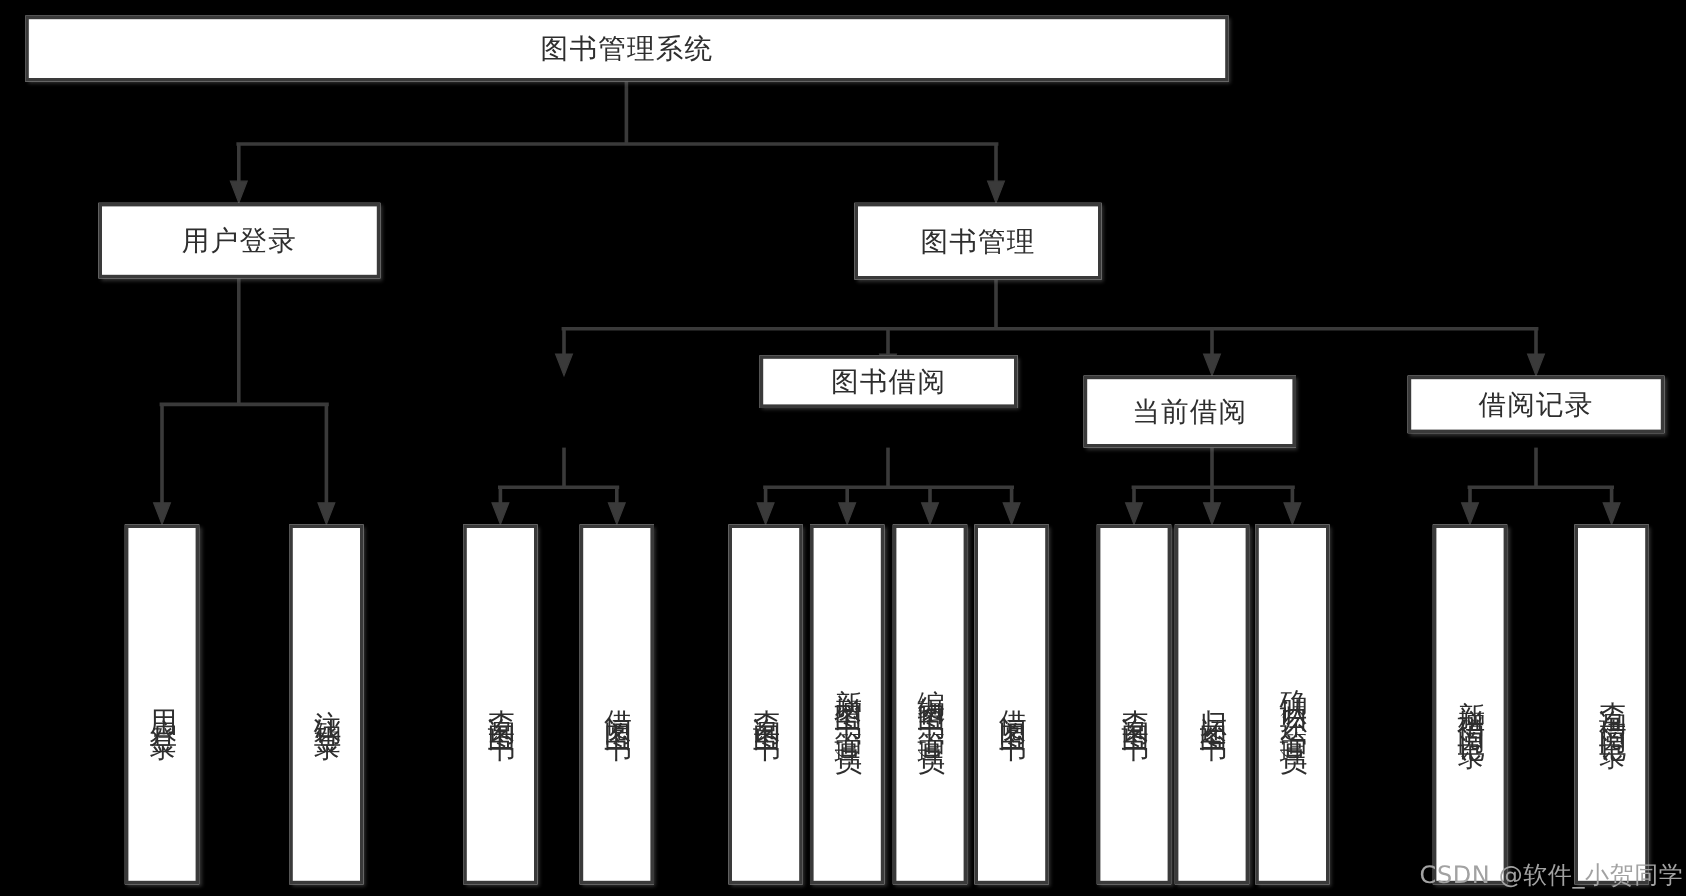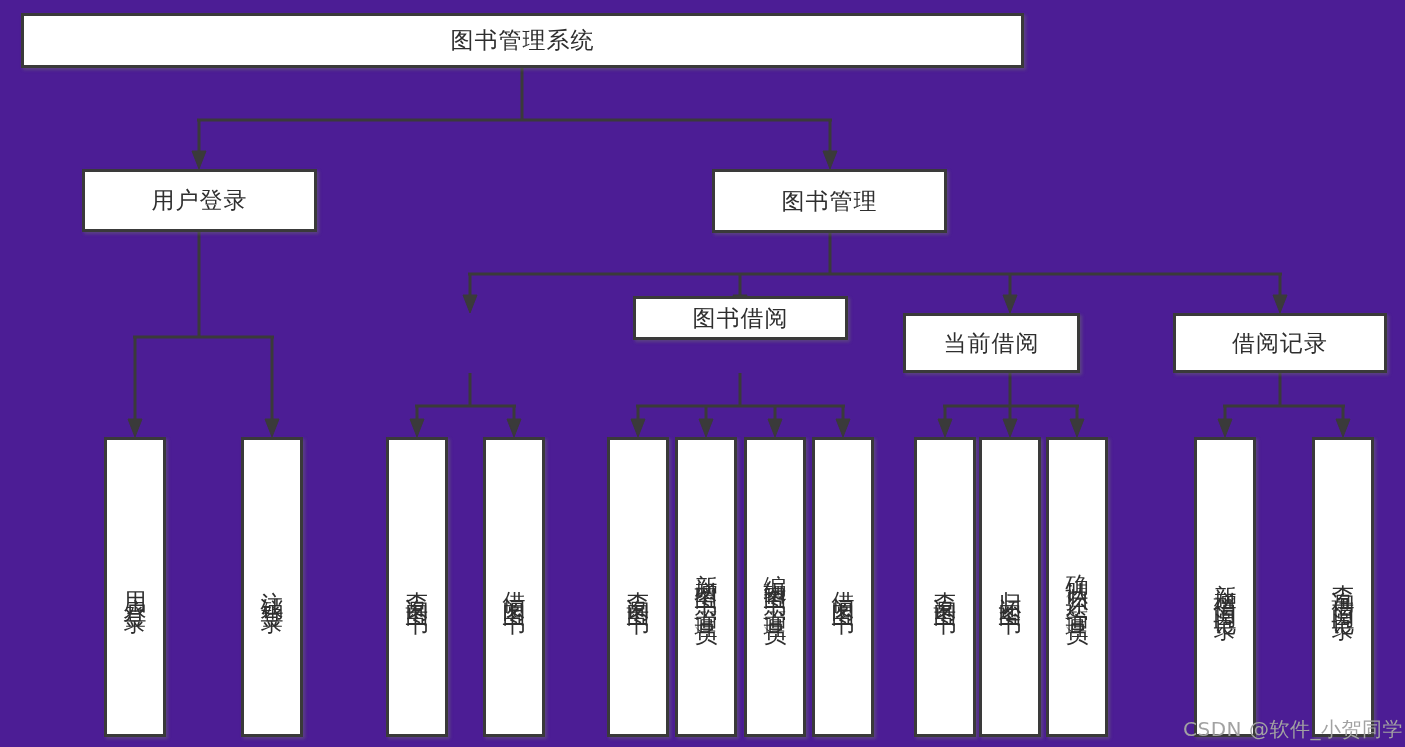--- a/index.html
+++ b/index.html
@@ -1,19 +1,19 @@
 <!DOCTYPE html>
 <html><head>
 <meta charset="utf-8">
 <style>
   html,body{margin:0;padding:0;background:#ffffff;}
   #canvas{
     position:relative;
     width:1405px;height:747px;
-    background:#4c1d95;
+    background:#000000;
     font-family:"DejaVu Sans",sans-serif;
     overflow:hidden;
   }
   #wires{position:absolute;left:0;top:0;width:1405px;height:747px;}
   .box{
     position:absolute;
     background:#ffffff;
     border:3px solid #3a3a3a;
     box-sizing:border-box;
     display:flex;align-items:center;justify-content:center;
@@ -121,31 +121,31 @@
     </g>
   </svg>
 
   <div class="box" style="left:21px;top:13px;width:1003px;height:55px">
     <span class="hlabel">图书管理系统</span>
   </div>
 
   <div class="box" style="left:82px;top:169px;width:235px;height:63px">
     <span class="hlabel">用户登录</span>
   </div>
-  <div class="box" style="left:712px;top:169px;width:235px;height:64px">
+  <div class="box" style="left:712px;top:169px;width:206px;height:64px">
     <span class="hlabel">图书管理</span>
   </div>
 
   <div class="box" style="left:633px;top:296px;width:215px;height:44px">
     <span class="hlabel">图书借阅</span>
   </div>
   <div class="box" style="left:903px;top:313px;width:177px;height:60px">
     <span class="hlabel">当前借阅</span>
   </div>
-  <div class="box" style="left:1173px;top:313px;width:214px;height:60px">
+  <div class="box" style="left:1173px;top:313px;width:214px;height:48px">
     <span class="hlabel">借阅记录</span>
   </div>
 
   <div class="box" style="left:104px;top:437px;width:62px;height:300px">
     <span class="vlabel">用户登录</span>
   </div>
   <div class="box" style="left:241px;top:437px;width:62px;height:300px">
     <span class="vlabel">注销登录</span>
   </div>
 

